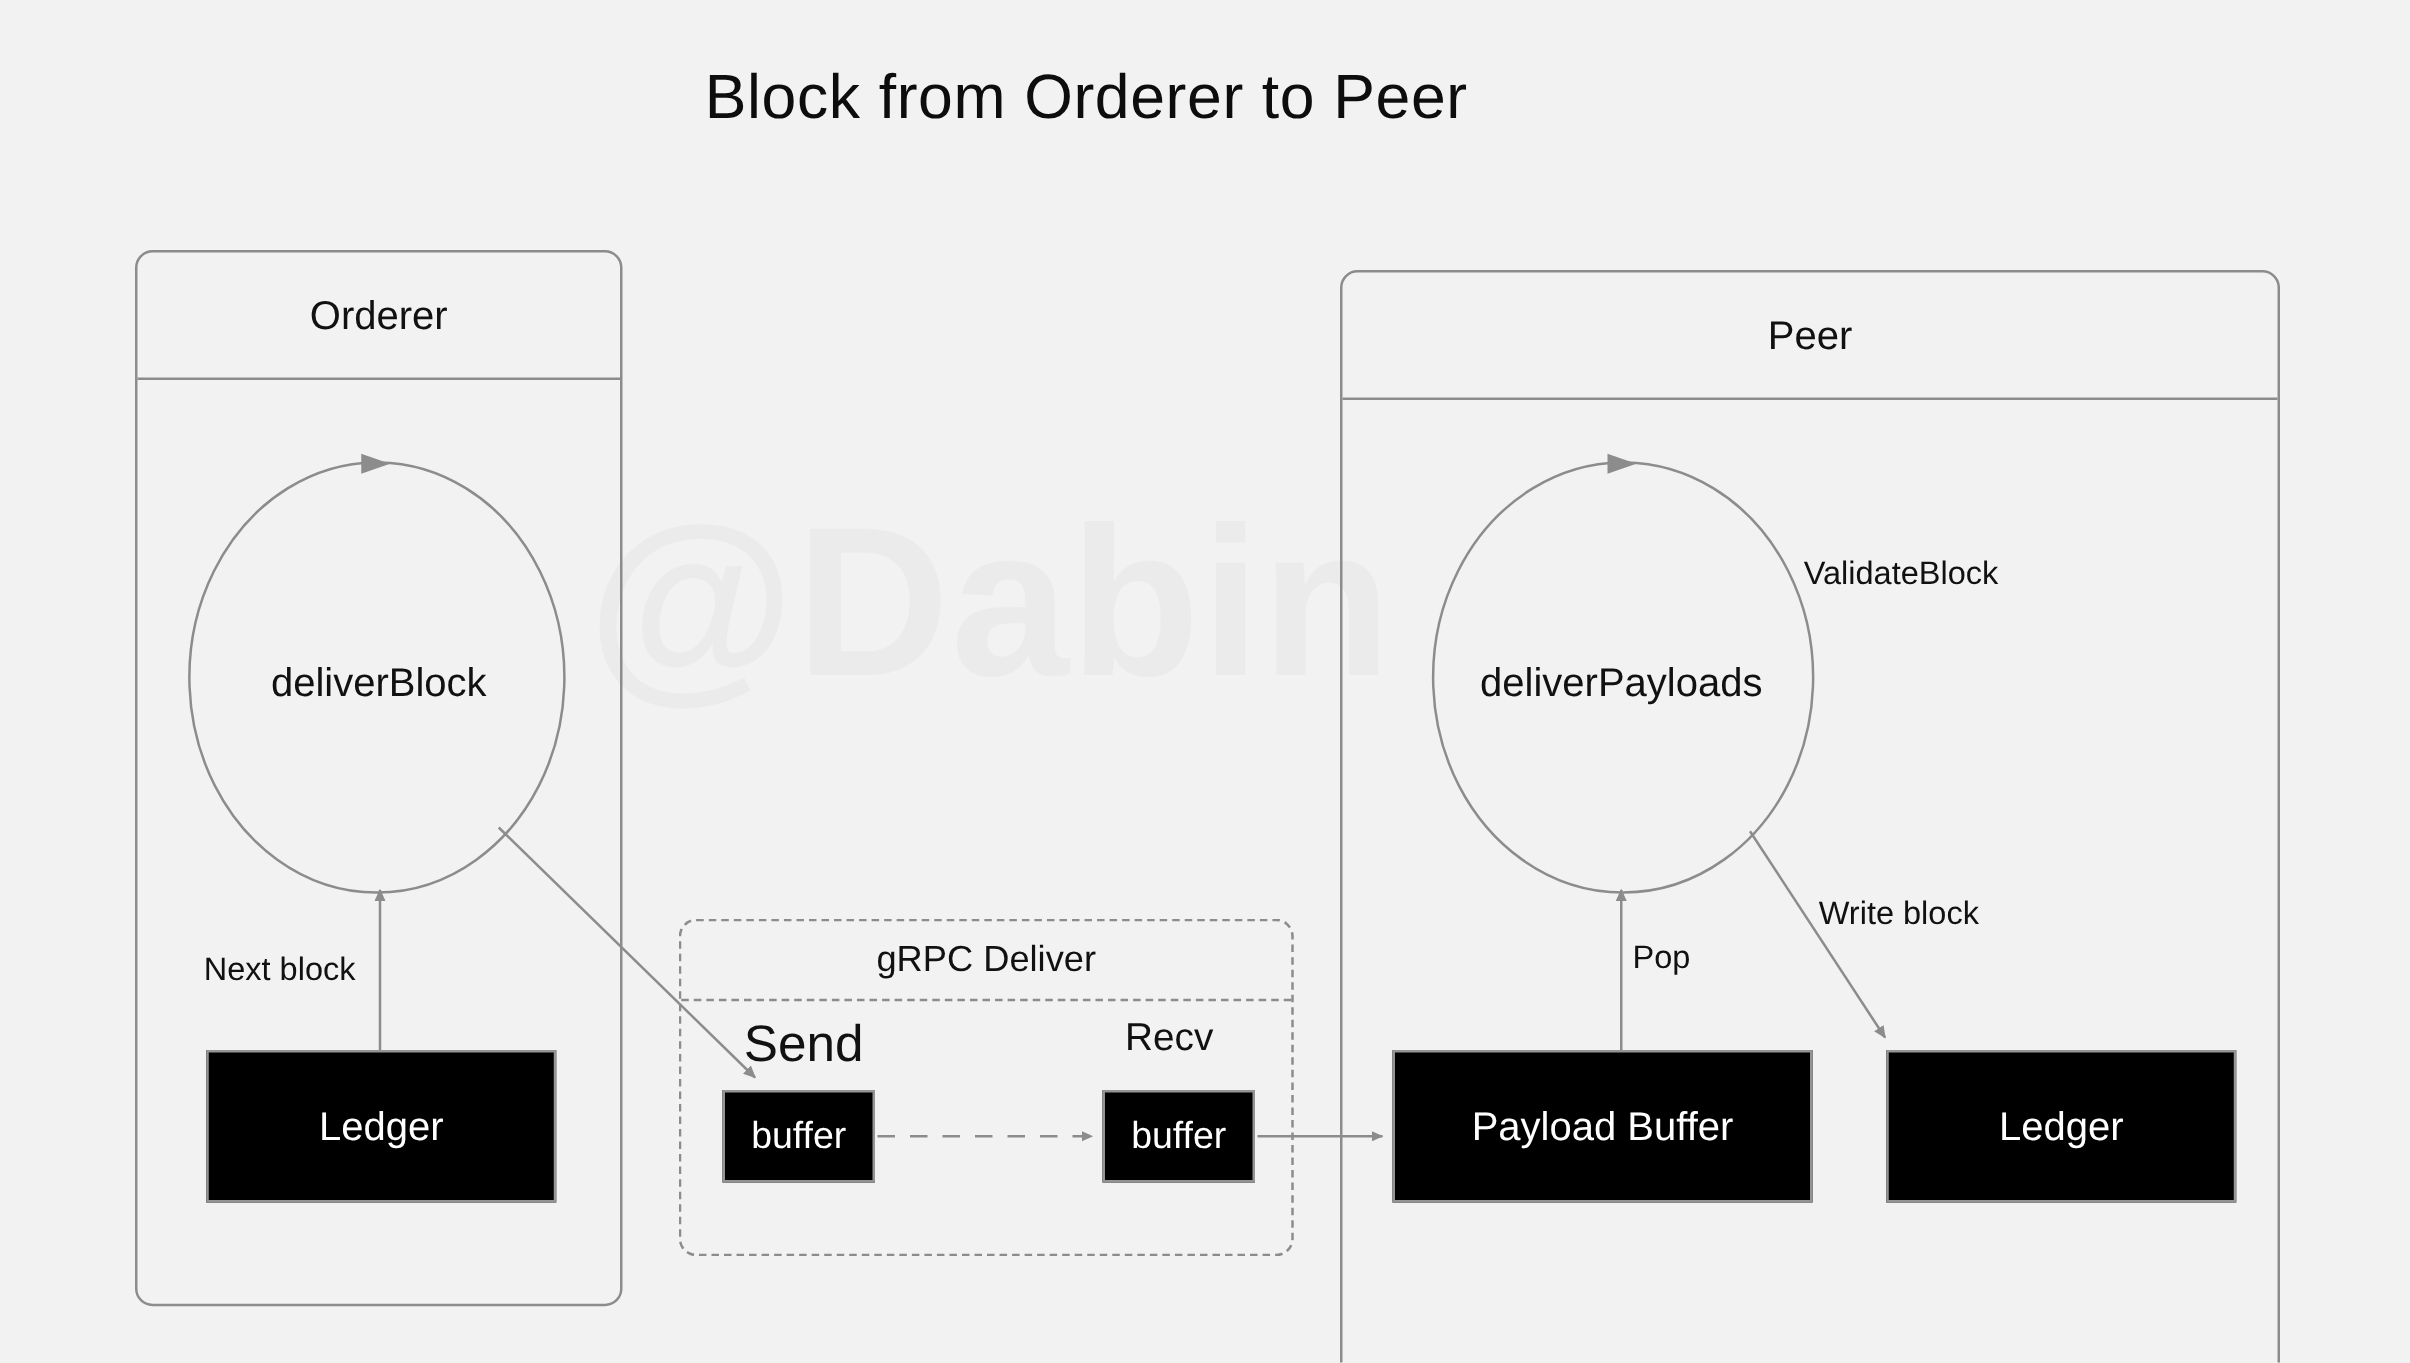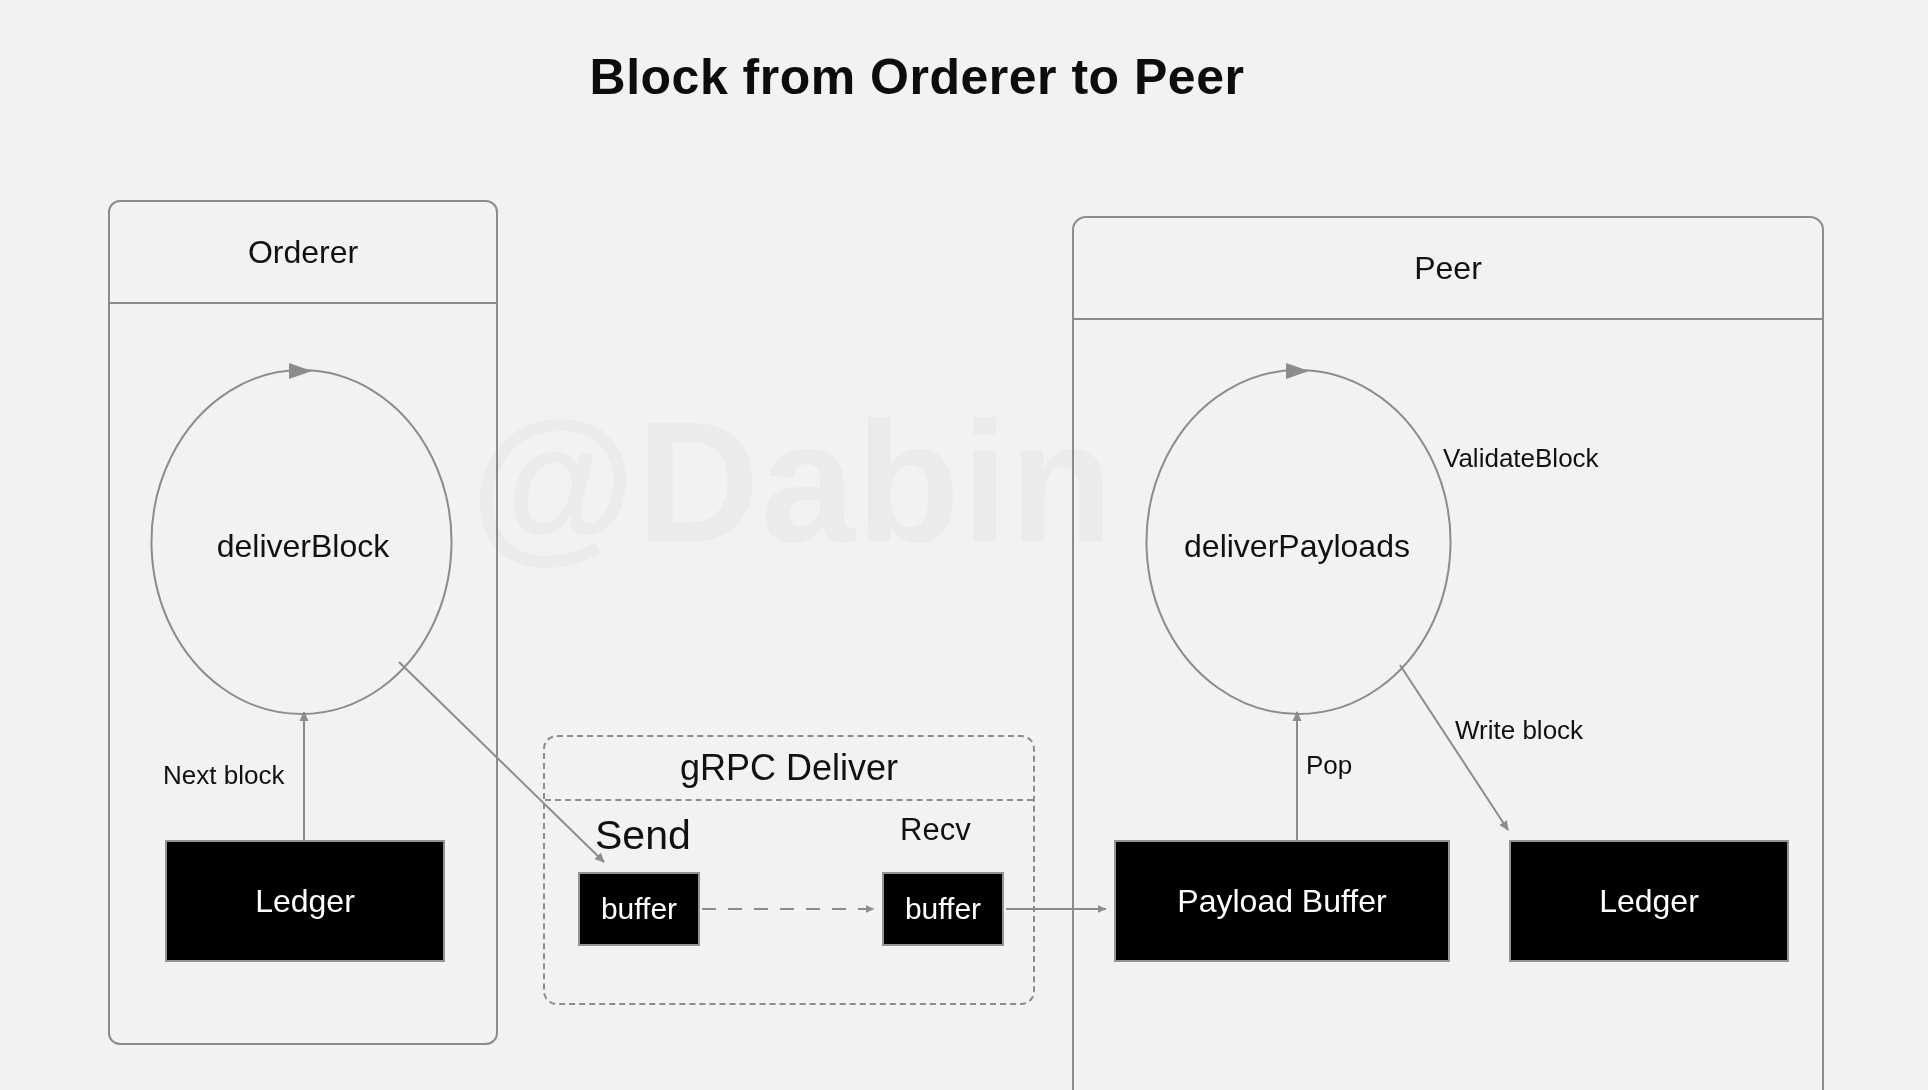--- a/index.html
+++ b/index.html
@@ -29,25 +29,24 @@
     z-index: 0;
   }
 
   
   .page-title {
     position: absolute;
     left: 0; top: 48px;
     width: 1738px;
     text-align: center;
     font-size: 50px;
-    font-weight: 700;
+    font-weight: 400;
     color: #0d0d0d;
     letter-spacing: 0.5px;
     z-index: 6;
-    margin-left: 48px;
   }
 
   
   .panel {
     position: absolute;
     border: 2px solid #8c8c8c;
     border-radius: 14px;
     background: transparent;
     z-index: 2;
   }
@@ -56,34 +55,34 @@
     left: 0; top: 0;
     width: 100%;
     height: 102px;
     border-bottom: 2px solid #8c8c8c;
     display: flex;
     align-items: center;
     justify-content: center;
     font-size: 32px;
     color: #111;
   }
-  #panel-orderer { left: 108px; top: 200px; width: 390px; height: 845px; border-radius: 12px; }
+  #panel-orderer { left: 108px; top: 200px; width: 390px; height: 845px; }
   #panel-peer    { left: 1072px; top: 200px; width: 752px; height: 930px; margin-top: 16px; }
 
   
   .dashed-panel {
     position: absolute;
     border: 2px dashed #8c8c8c;
     border-radius: 14px;
     z-index: 3;
   }
   .dashed-panel .panel-header {
     height: 64px;
     border-bottom: 2px dashed #8c8c8c;
-    font-size: 36px;
+    font-size: 29px;
     text-align: right;
   }
   #panel-grpc { left: 543px; top: 735px; width: 492px; height: 270px; }
 
   
   .box {
     position: absolute;
     background: #000000;
     border: 2px solid #949494;
     display: flex;

